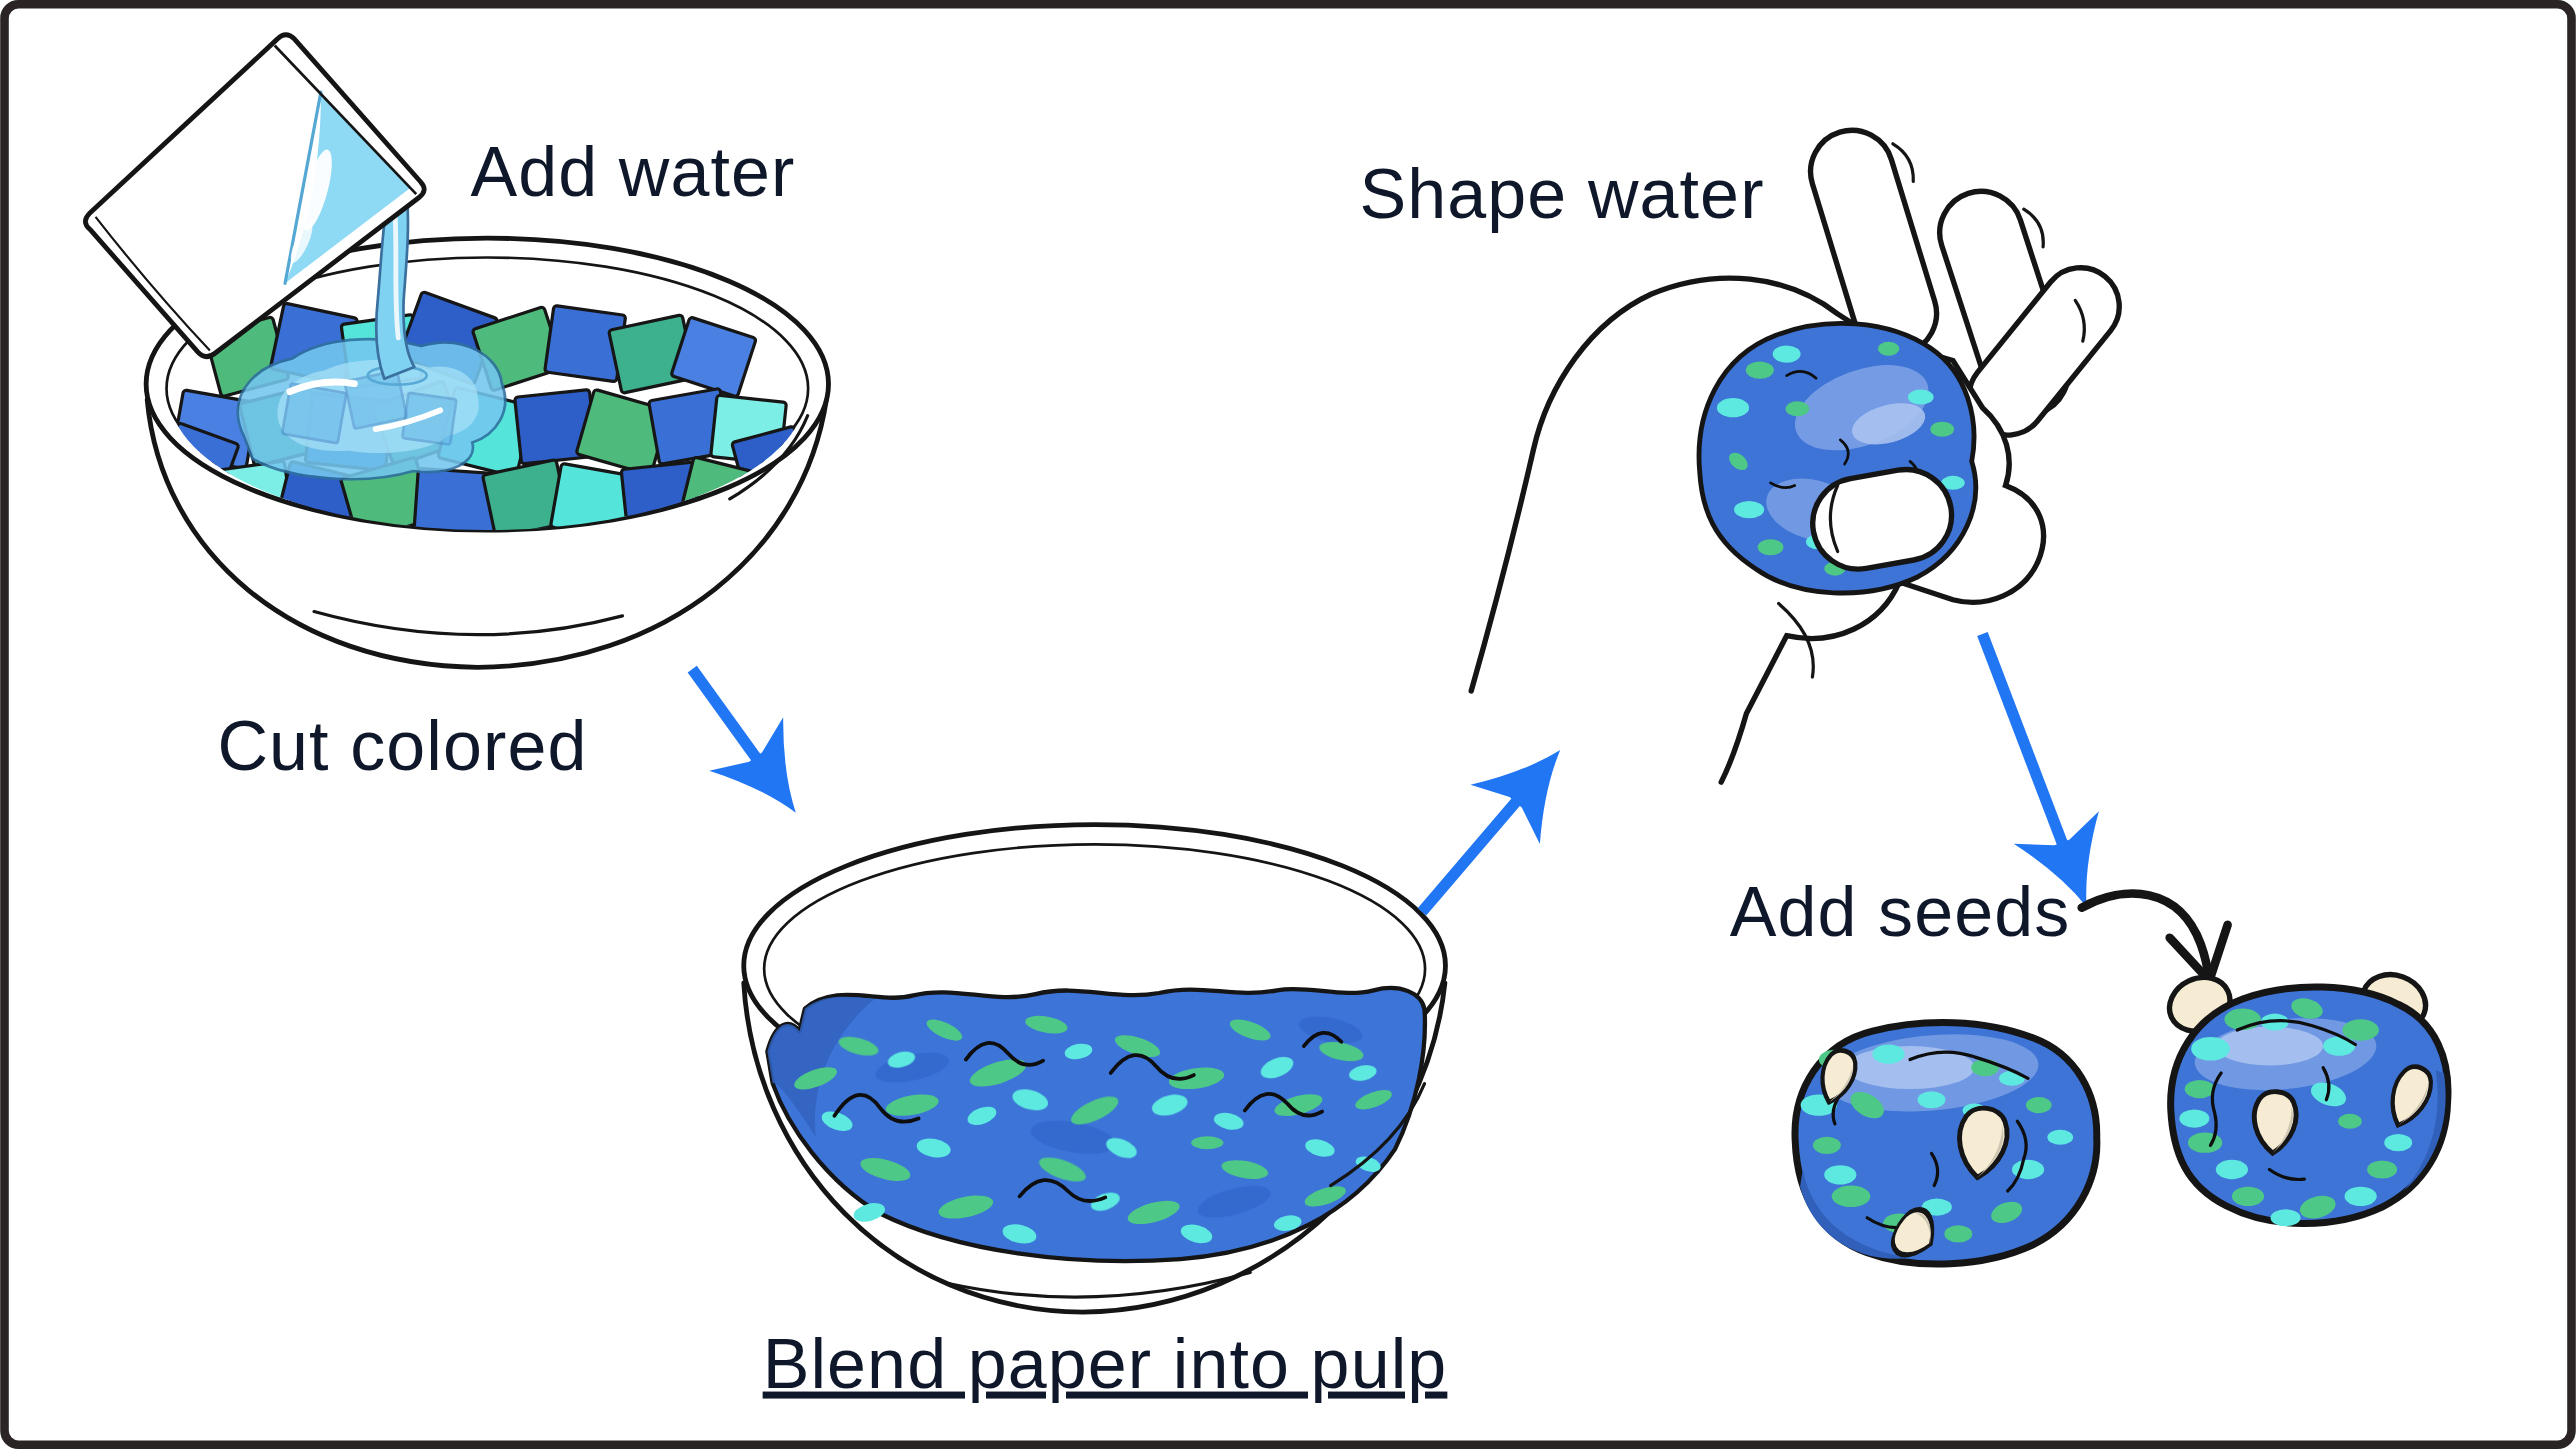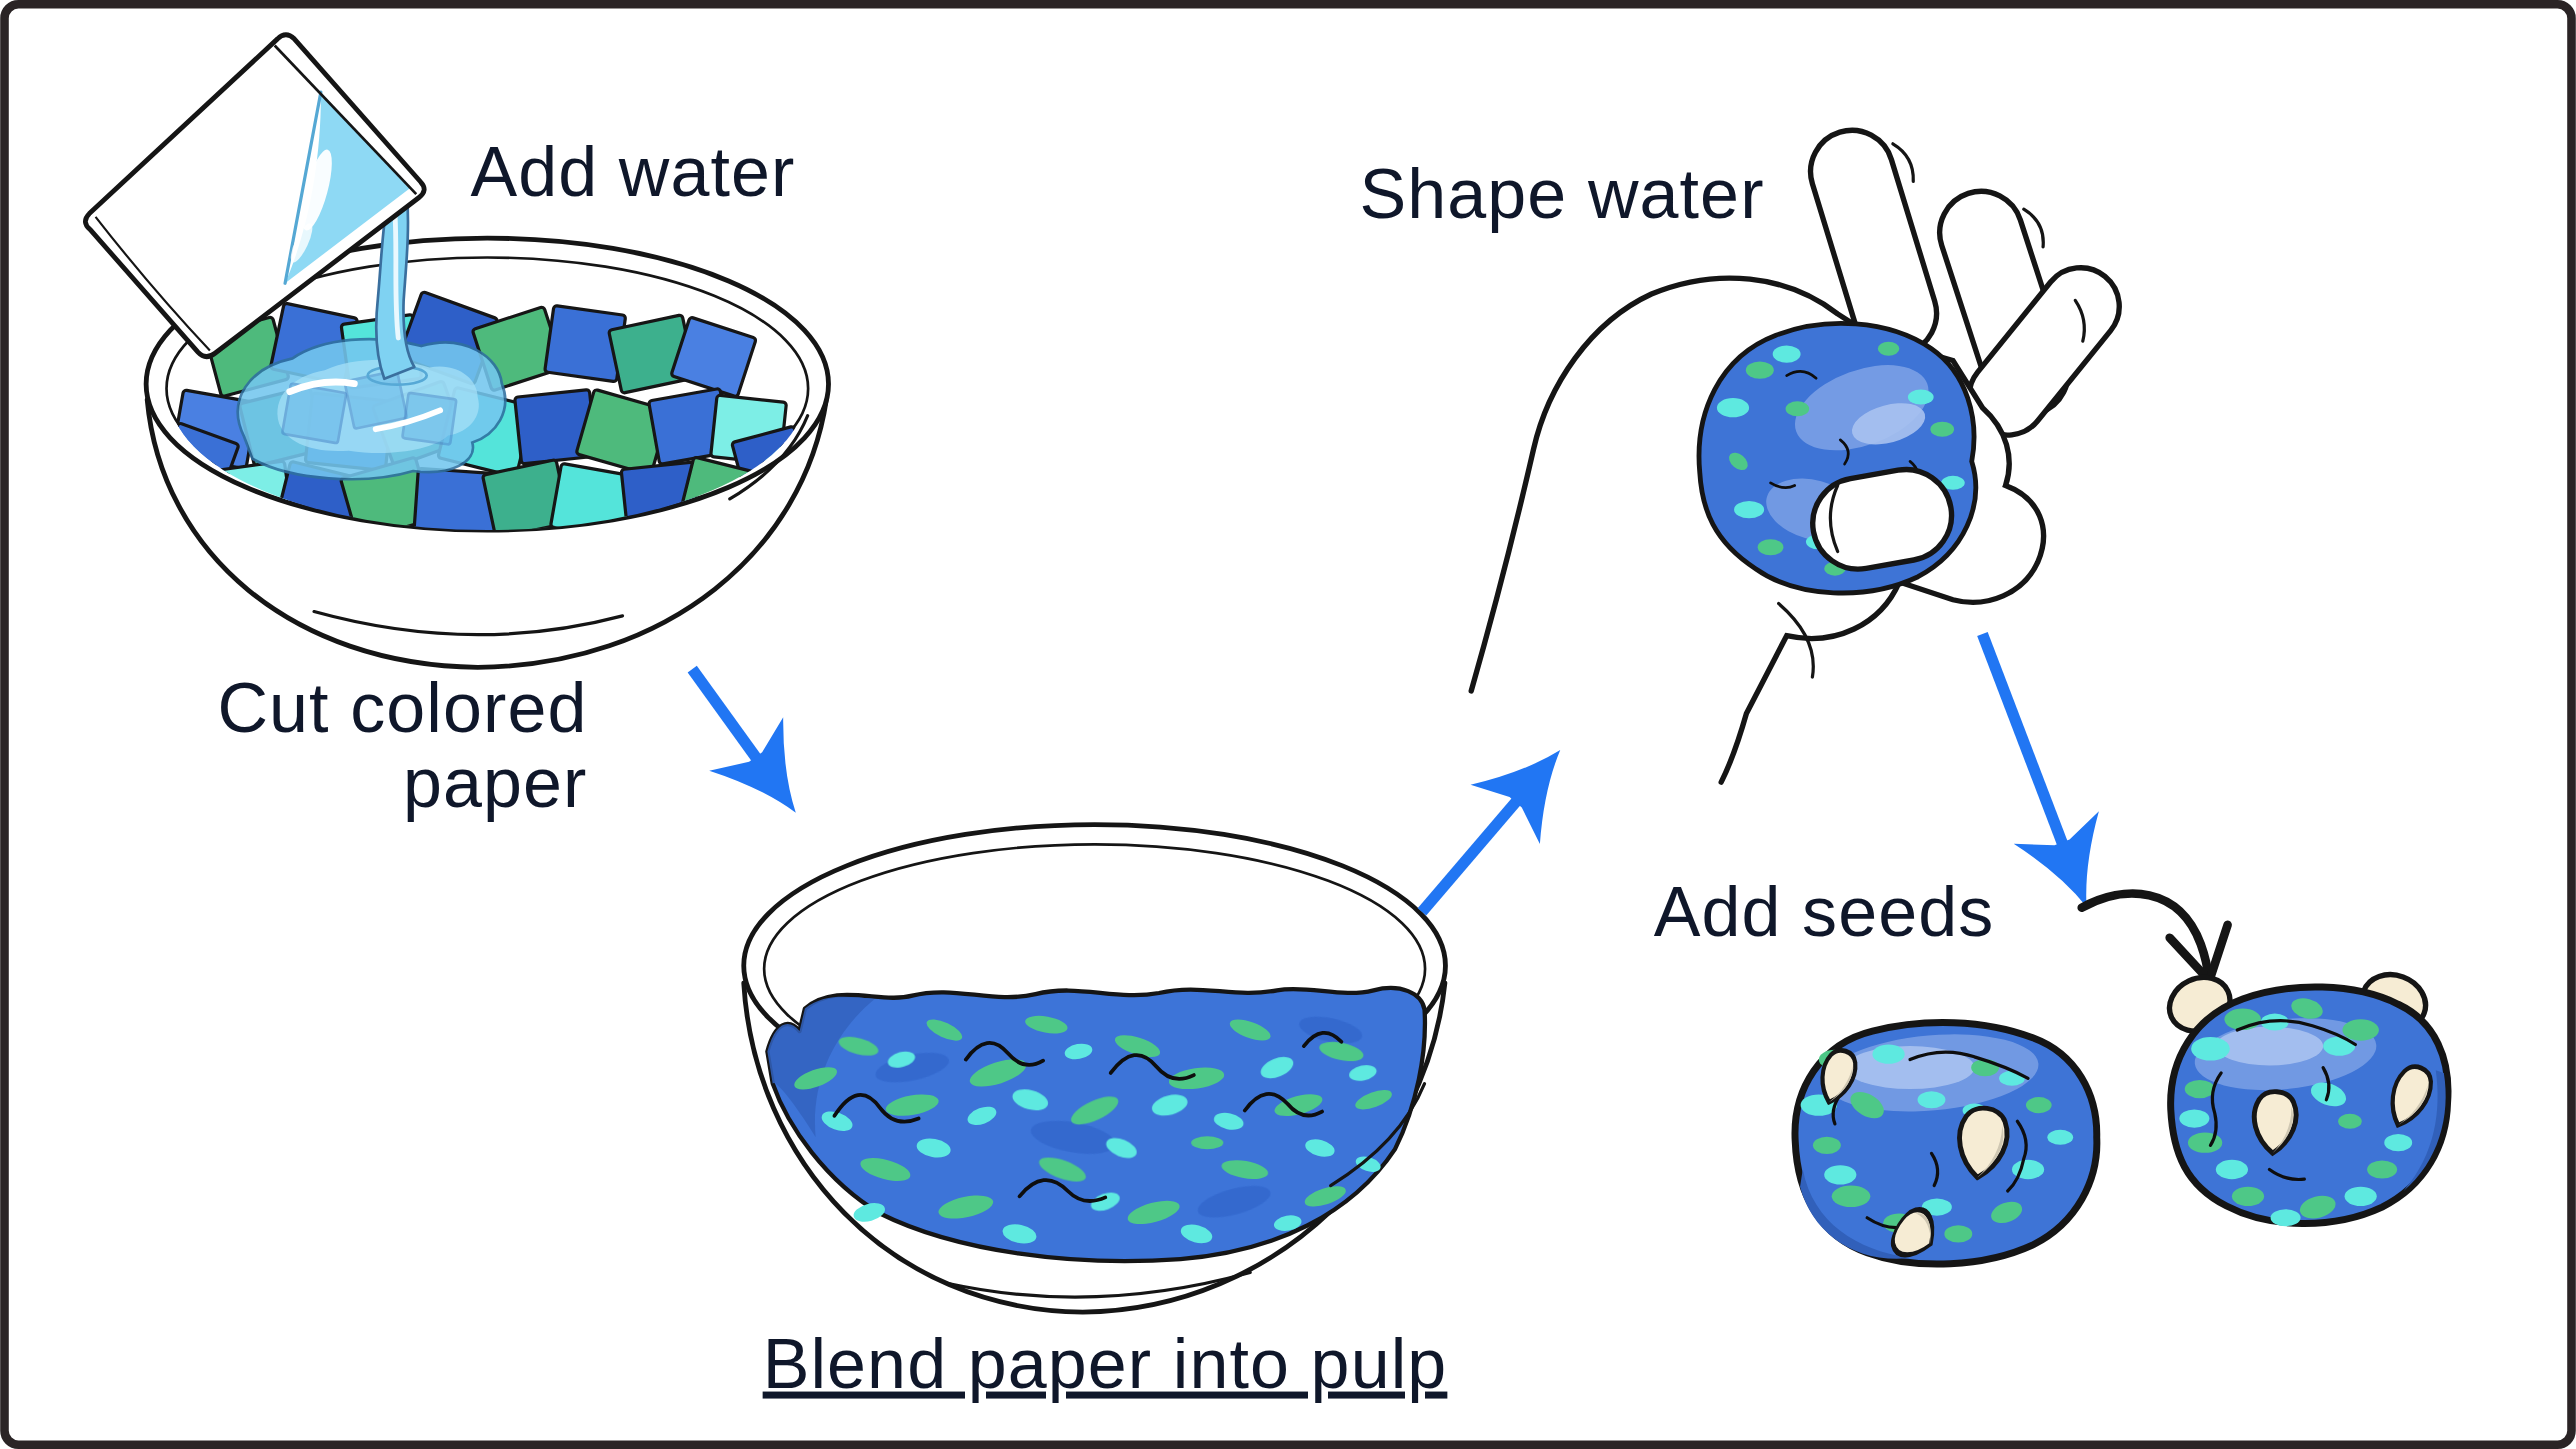--- a/index.html
+++ b/index.html
@@ -343,23 +343,22 @@
     </g>
   </g>
 
   <rect x="8" y="8" width="4785" height="2685" rx="26" fill="none" stroke="#2a2425" stroke-width="16"></rect>
 </svg>
 
 <div class="label" style="left:633px; top:172px;">Add water</div>
 
 <div class="label multi" style="left:319px; top:746px;">
   <div>Cut colored</div>
-  <div>paper</div>
 </div>
 
 <div class="label" style="left:1105px; top:1364px;text-decoration:underline;">Blend paper into pulp</div>
 
 <div class="label" style="left:1562px; top:194px;">Shape water</div>
 
-<div class="label" style="left:1824px; top:912px;">Add seeds</div>
+<div class="label" style="left:1900px; top:912px;">Add seeds</div>
 
 </div>
 
 
 </body></html>

